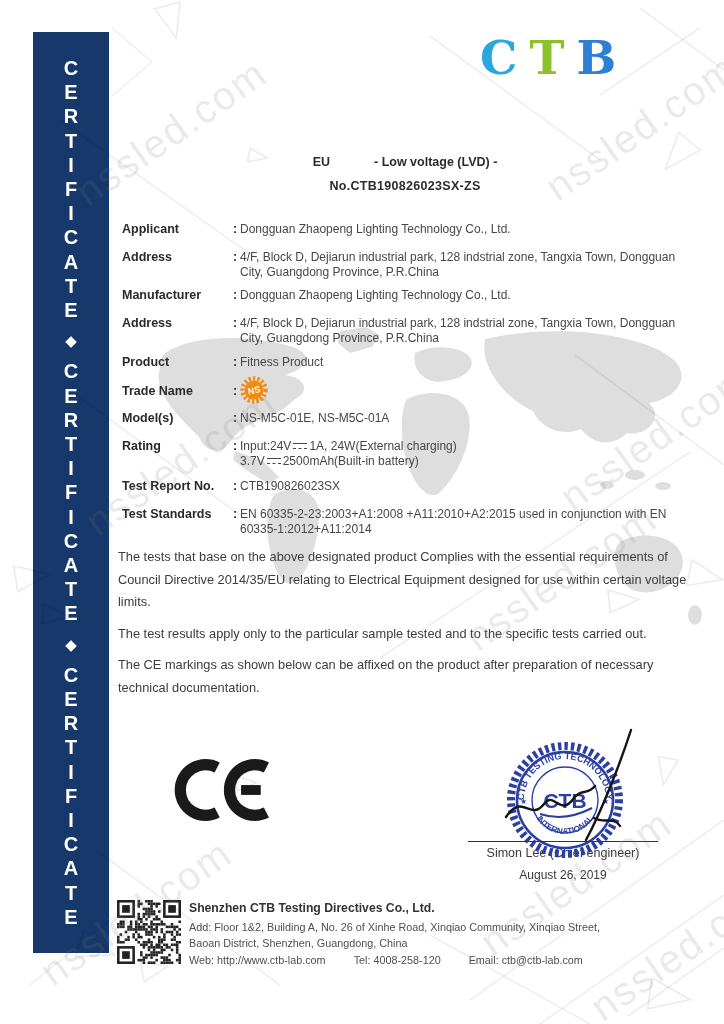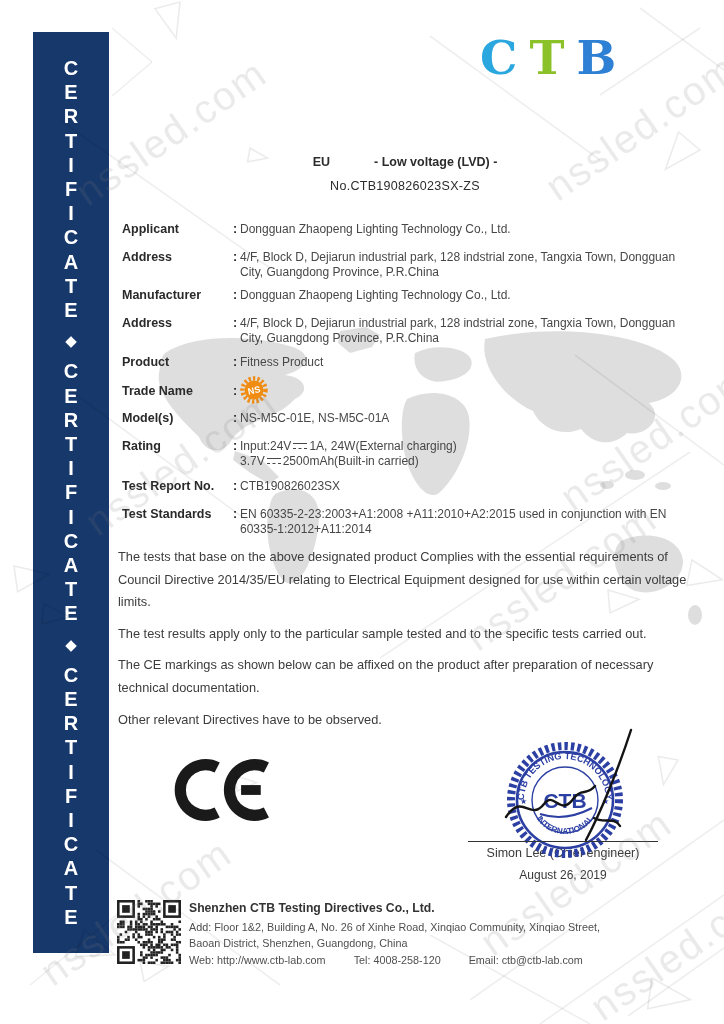--- a/index.html
+++ b/index.html
@@ -18,21 +18,21 @@
   .diamond{color:#fff;font-size:15px;line-height:15px;}
 
   
   #logo{position:absolute;left:480px;top:34px;z-index:10;font-family:"DejaVu Serif",serif;
         font-weight:bold;font-size:47px;letter-spacing:12px;line-height:1;}
   #title{position:absolute;left:118px;top:117px;width:574px;text-align:center;z-index:10;
          font-size:17.5px;font-weight:bold;color:#1f1f1f;letter-spacing:.4px;}
   #subtitle{position:absolute;left:118px;top:155px;width:574px;z-index:10;display:flex;
             justify-content:center;gap:44px;font-size:12.5px;font-weight:bold;color:#2c2c2c;}
   #certno{position:absolute;left:118px;top:179px;width:574px;text-align:center;z-index:10;
-          font-size:12.5px;font-weight:normal;color:#2c2c2c;letter-spacing:.3px;}
+          font-size:12.5px;font-weight:bold;color:#2c2c2c;letter-spacing:.3px;}
 
   
   #fields{position:absolute;left:122px;top:216px;width:572px;z-index:10;}
   .frow{position:absolute;left:0;width:572px;}
   .flabel{position:absolute;left:0;top:0;width:110px;font-size:12.5px;font-weight:bold;color:#2a2a2a;}
   .fcolon{position:absolute;left:111px;top:0;font-size:12.5px;font-weight:bold;color:#2a2a2a;}
   .fval{position:absolute;left:118px;top:0;width:452px;font-size:12px;line-height:14.5px;color:#474747;}
   .dcsym{display:inline-block;width:14px;height:9px;position:relative;margin:0 2px;vertical-align:-1px;}
   .dcsym::before{content:"";position:absolute;top:1px;left:0;right:0;border-top:1.6px solid #474747;}
   .dcsym::after{content:"";position:absolute;top:6px;left:0;right:0;border-top:1.6px dashed #474747;}
@@ -140,40 +140,39 @@
     <div class="frow" style="top:195px">
       <span class="flabel">Model(s)</span>
       <span class="fcolon">:</span>
       <span class="fval">NS-M5C-01E, NS-M5C-01A</span>
     </div>
     <div class="frow" style="top:223px">
       <span class="flabel">Rating</span>
       <span class="fcolon">:</span>
       <span class="fval">
         <span class="rline"><span>Input:24V</span><span class="dcsym"></span><span>1A, 24W(External charging)</span></span><br>
-        <span class="rline"><span>3.7V</span><span class="dcsym"></span><span>2500mAh(Built-in carried)</span></span>
+        <span class="rline"><span>3.7V</span><span class="dcsym"></span><span>2500mAh(Built-in battery)</span></span>
       </span>
     </div>
     <div class="frow" style="top:263px">
       <span class="flabel">Test Report No.</span>
       <span class="fcolon">:</span>
       <span class="fval">CTB190826023SX</span>
     </div>
     <div class="frow" style="top:291px">
       <span class="flabel">Test Standards</span>
       <span class="fcolon">:</span>
       <span class="fval">EN 60335-2-23:2003+A1:2008 +A11:2010+A2:2015 used in conjunction with EN 60335-1:2012+A11:2014</span>
     </div>
   </div>
 
   <div id="paras">
     <p>The tests that base on the above designated product Complies with the essential requirements of Council Directive 2014/35/EU relating to Electrical Equipment designed for use within certain voltage limits.</p>
     <p>The test results apply only to the particular sample tested and to the specific tests carried out.</p>
     <p>The CE markings as shown below can be affixed on the product after preparation of necessary technical documentation.</p>
-    <p>Other relevant Directives have to be observed.</p>
   </div>
 
   <svg id="cemark" width="104" height="80" viewBox="0 0 148 100">
     <g fill="none" stroke="#1a1a1a" stroke-width="16">
       <path d="M 70,18 A 36,36 0 1 0 70,82"></path>
       <path d="M 140,18 A 36,36 0 1 0 140,82"></path>
       <path d="M 104,50 L 132,50" stroke-width="14"></path>
     </g>
   </svg>
 

